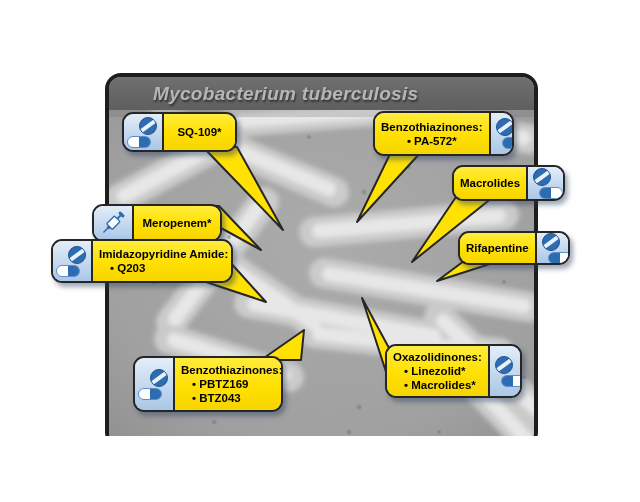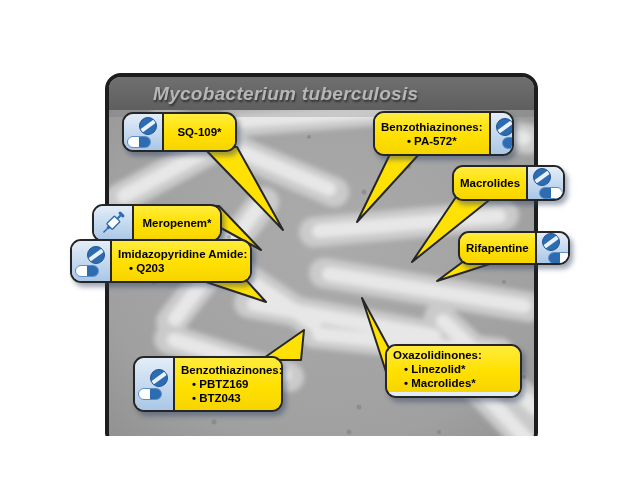--- a/index.html
+++ b/index.html
@@ -199,21 +199,21 @@
   <div class="callout co-right center" style="left:452px;top:165px;width:113px;height:36px;">
     <div class="label">
       <div class="line">Macrolides</div>
     </div>
     <div class="iconbox">
       <div class="tablet"></div>
       <div class="capsule"></div>
     </div>
   </div>
 
-  <div class="callout co-left" style="left:70px;top:239px;width:182px;height:44px;justify-content:space-between;">
+  <div class="callout co-left" style="left:51px;top:239px;width:182px;height:44px;justify-content:space-between;">
     <div class="iconbox">
       <div class="tablet"></div>
       <div class="capsule"></div>
     </div>
     <div class="label">
       <div class="line">Imidazopyridine Amide:</div>
       <div class="line bullet">• Q203</div>
     </div>
   </div>
 
@@ -232,21 +232,21 @@
       <div class="tablet"></div>
       <div class="capsule"></div>
     </div>
     <div class="label">
       <div class="line">Benzothiazinones:</div>
       <div class="line bullet">• PBTZ169</div>
       <div class="line bullet">• BTZ043</div>
     </div>
   </div>
 
-  <div class="callout co-right" style="left:385px;top:344px;width:137px;height:54px;flex-direction:column;">
+  <div class="callout co-right" style="left:385px;top:344px;width:137px;height:54px;">
     <div class="label">
       <div class="line">Oxazolidinones:</div>
       <div class="line bullet">• Linezolid*</div>
       <div class="line bullet">• Macrolides*</div>
     </div>
     <div class="iconbox">
       <div class="tablet"></div>
       <div class="capsule"></div>
     </div>
   </div>

